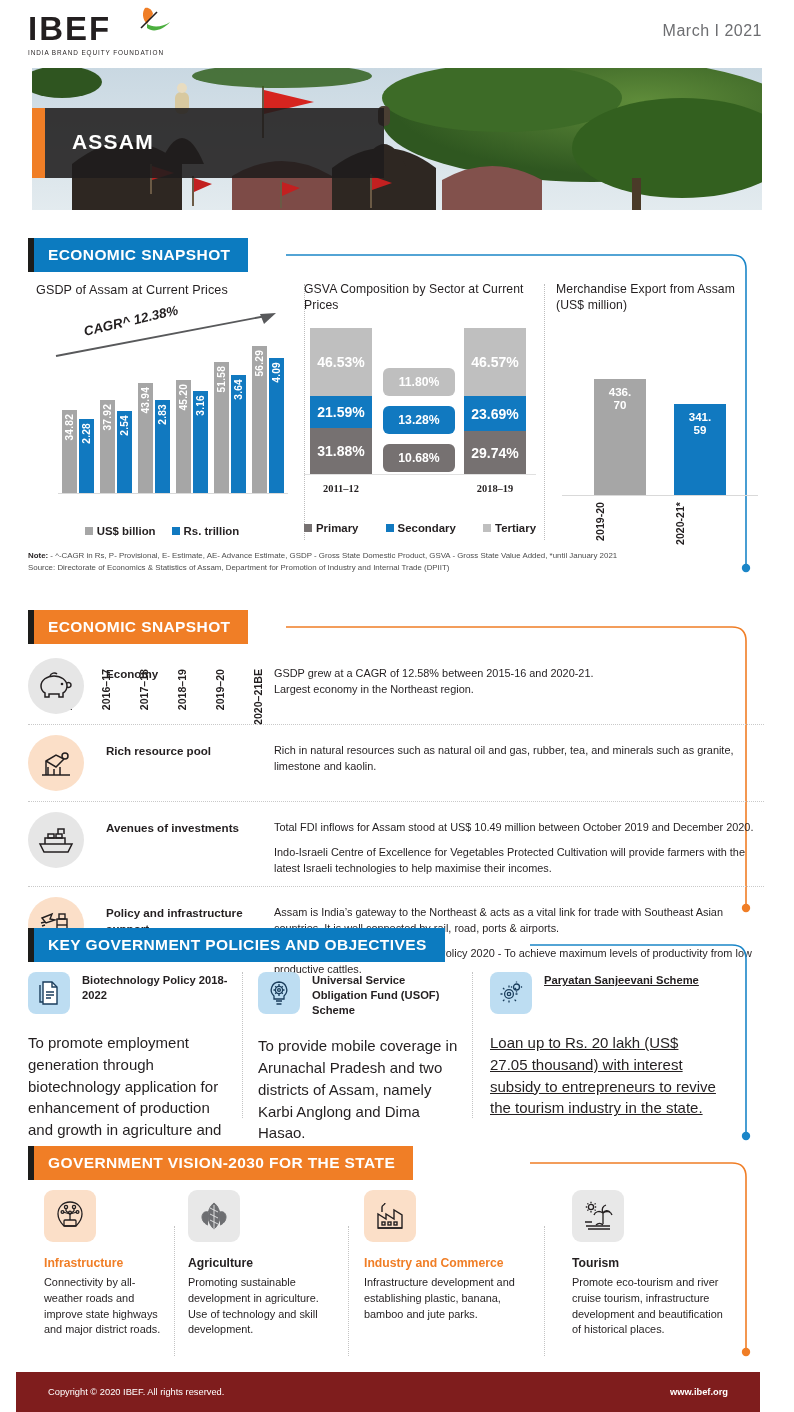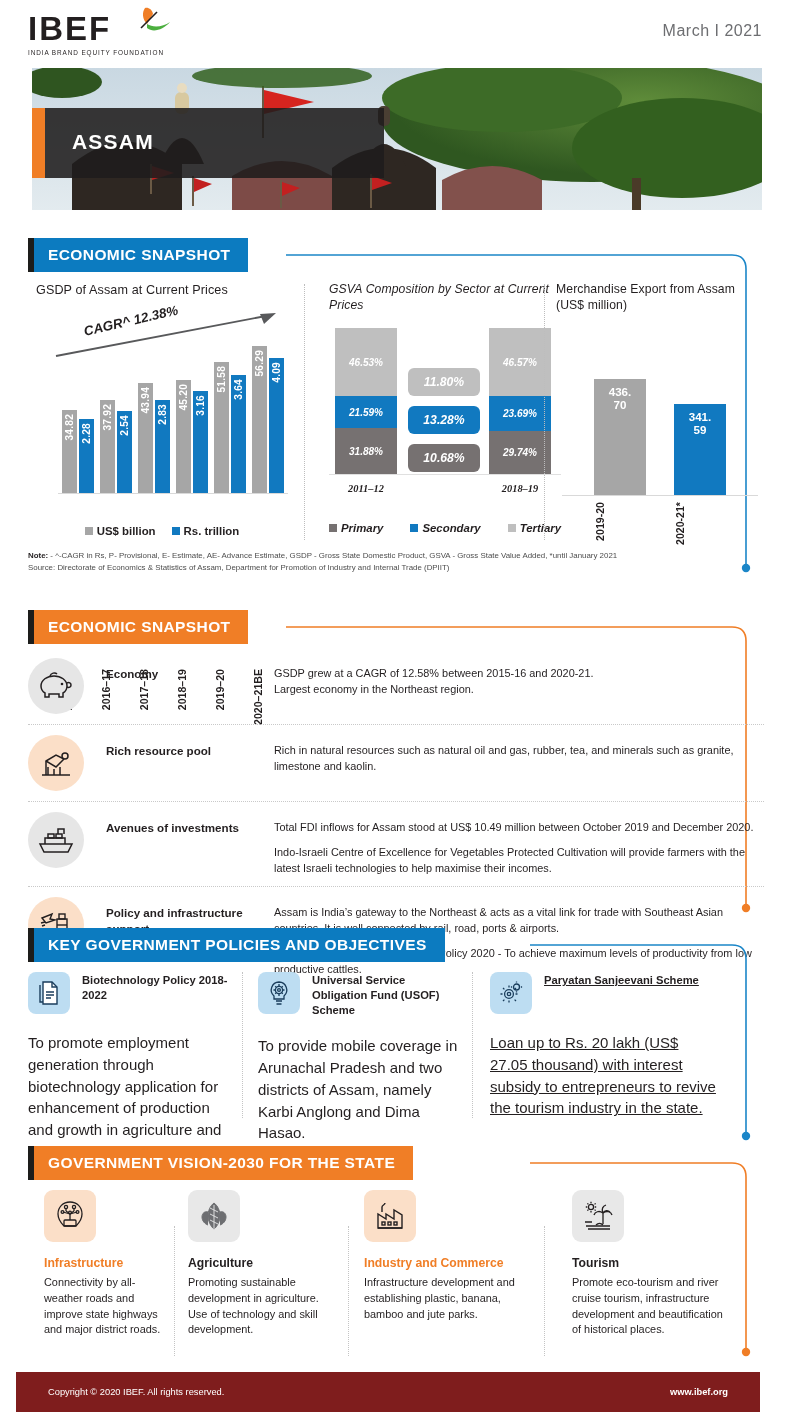--- a/index.html
+++ b/index.html
@@ -61,21 +61,21 @@
   .sec-blue .body { background: #0C7BC0; }
   .sec-orange .body { background: #F07E26; }
 
   
   .conn { position: absolute; pointer-events: none; }
 
   
   .charts { position: absolute; left: 28px; top: 282px; width: 736px; height: 262px; }
   .chart-card { position: absolute; top: 0; height: 262px; }
   .chart-card.c1 { left: 0; width: 268px; }
-  .chart-card.c2 { left: 301px; width: 232px; font-style: italic; }
+  .chart-card.c2 { left: 276px; width: 232px; }
   .chart-card.c3 { left: 528px; width: 208px; }
   .vdiv {
     position: absolute; top: 2px; width: 0; height: 256px;
     border-left: 1.5px dotted #bdbdbd;
   }
   .chart-title {
     font-size: 12.6px; color: #231f20; line-height: 1.28;
     letter-spacing: 0.1px;
   }
   .chart-title.small { font-size: 12.2px; }
@@ -113,21 +113,21 @@
     display: flex; justify-content: center; gap: 16px; align-items: center;
   }
   .lg { display: flex; align-items: center; gap: 4px; font-size: 11.4px; font-weight: bold; }
   .lg i { width: 8px; height: 8px; display: inline-block; }
 
   
   .gsva-plot { position: absolute; left: 0; top: 46px; width: 232px; height: 168px; }
   .gsva-col { position: absolute; bottom: 22px; width: 62px; }
   .gsva-seg {
     width: 100%; display: flex; align-items: center; justify-content: center;
-    color: #fff; font-size: 10px; font-weight: bold;
+    color: #fff; font-size: 14px; font-weight: bold;
   }
   .seg-tert { background: #BFBFBF; }
   .seg-sec  { background: #1179C0; }
   .seg-pri  { background: #767171; }
   .gsva-axis { position: absolute; left: 0; right: 0; bottom: 21px; height: 1px; background: #e0e0e0; }
   .gsva-xlab {
     position: absolute; bottom: 2px; width: 62px; text-align: center;
     font-size: 10.4px; font-weight: bold; color: #231f20;
     font-family: "Liberation Serif", serif;
   }

